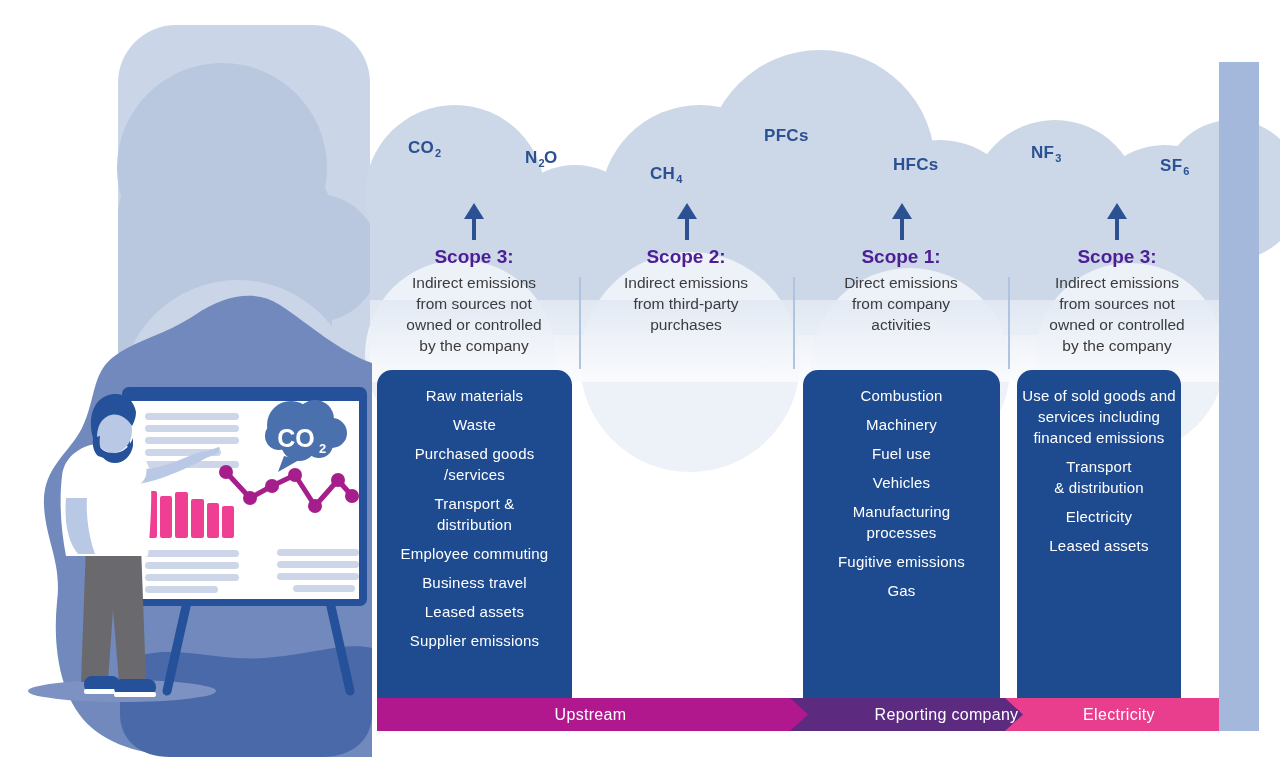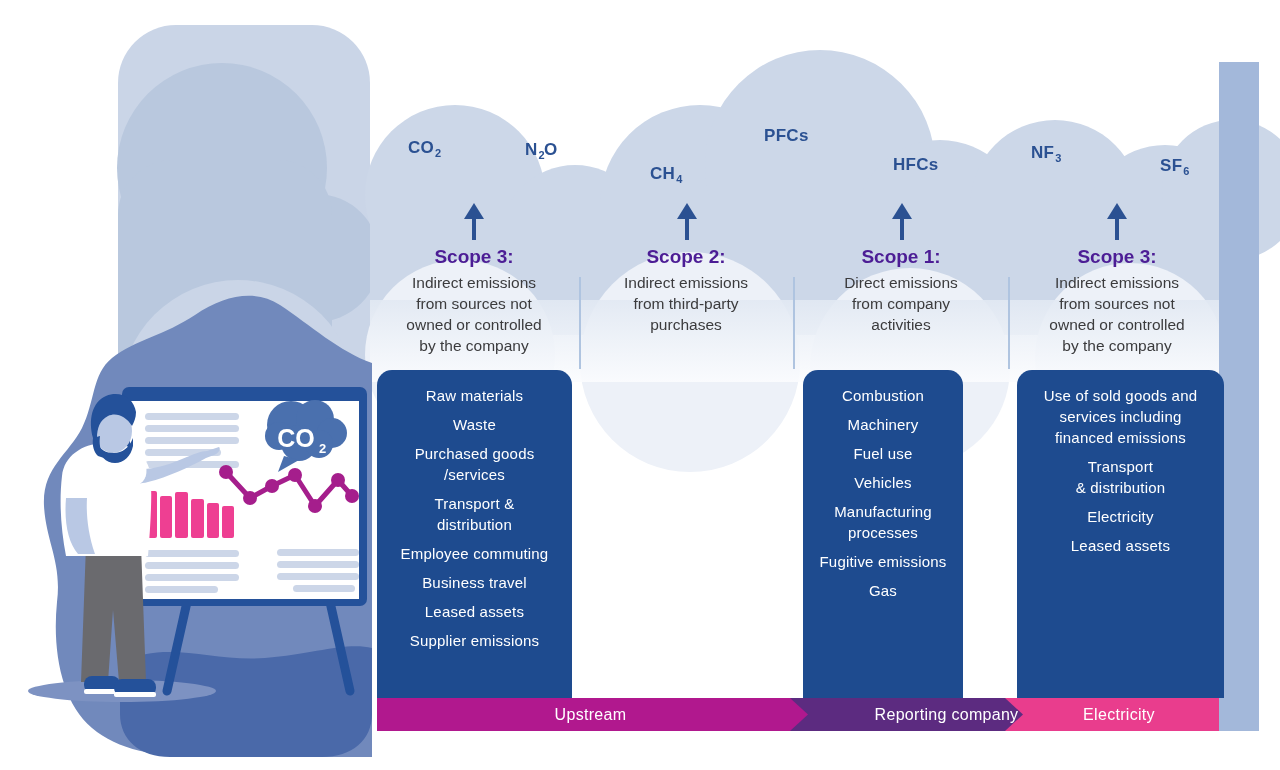--- a/index.html
+++ b/index.html
@@ -163,21 +163,21 @@
                C126,416 116,412 108,416 C100,420 97,428 97,438 Z" fill="#24519a"></path>
       <path d="M93,438 C92,446 94,452 98,456 L104,458 C100,450 99,443 100,436 Z" fill="#24519a"></path>
       <path d="M97,444 C99,456 106,463 115,463 C124,463 131,456 133,446 L133,438
                C129,448 122,453 114,453 C106,453 100,450 97,442 Z" fill="#24519a"></path>
     </g>
   </svg>
 
   <div class="gas" style="left:408px;top:138px">
     <span>CO</span><span class="sub">2</span><span></span>
   </div>
-  <div class="gas" style="left:525px;top:140px">
+  <div class="gas" style="left:525px;top:148px">
     <span>N</span><span class="sub">2</span><span>O</span>
   </div>
   <div class="gas" style="left:650px;top:164px">
     <span>CH</span><span class="sub">4</span><span></span>
   </div>
   <div class="gas" style="left:764px;top:126px">
     <span>PFCs</span><span class="sub"></span><span></span>
   </div>
   <div class="gas" style="left:893px;top:155px">
     <span>HFCs</span><span class="sub"></span><span></span>
@@ -250,31 +250,31 @@
     <div class="cat-item">Waste</div>
     <div class="cat-item">Purchased goods
 /services</div>
     <div class="cat-item">Transport &amp;
 distribution</div>
     <div class="cat-item">Employee commuting</div>
     <div class="cat-item">Business travel</div>
     <div class="cat-item">Leased assets</div>
     <div class="cat-item">Supplier emissions</div>
   </div>
-  <div class="cat-box" style="left:803px;width:160px">
+  <div class="cat-box" style="left:803px;width:197px">
     <div class="cat-item">Combustion</div>
     <div class="cat-item">Machinery</div>
     <div class="cat-item">Fuel use</div>
     <div class="cat-item">Vehicles</div>
     <div class="cat-item">Manufacturing
 processes</div>
     <div class="cat-item">Fugitive emissions</div>
     <div class="cat-item">Gas</div>
   </div>
-  <div class="cat-box" style="left:1017px;width:207px">
+  <div class="cat-box" style="left:1017px;width:164px">
     <div class="cat-item">Use of sold goods and
 services including
 financed emissions</div>
     <div class="cat-item">Transport
 &amp; distribution</div>
     <div class="cat-item">Electricity</div>
     <div class="cat-item">Leased assets</div>
   </div>
 
   <svg style="position:absolute;left:0;top:698px" width="1280" height="33">

